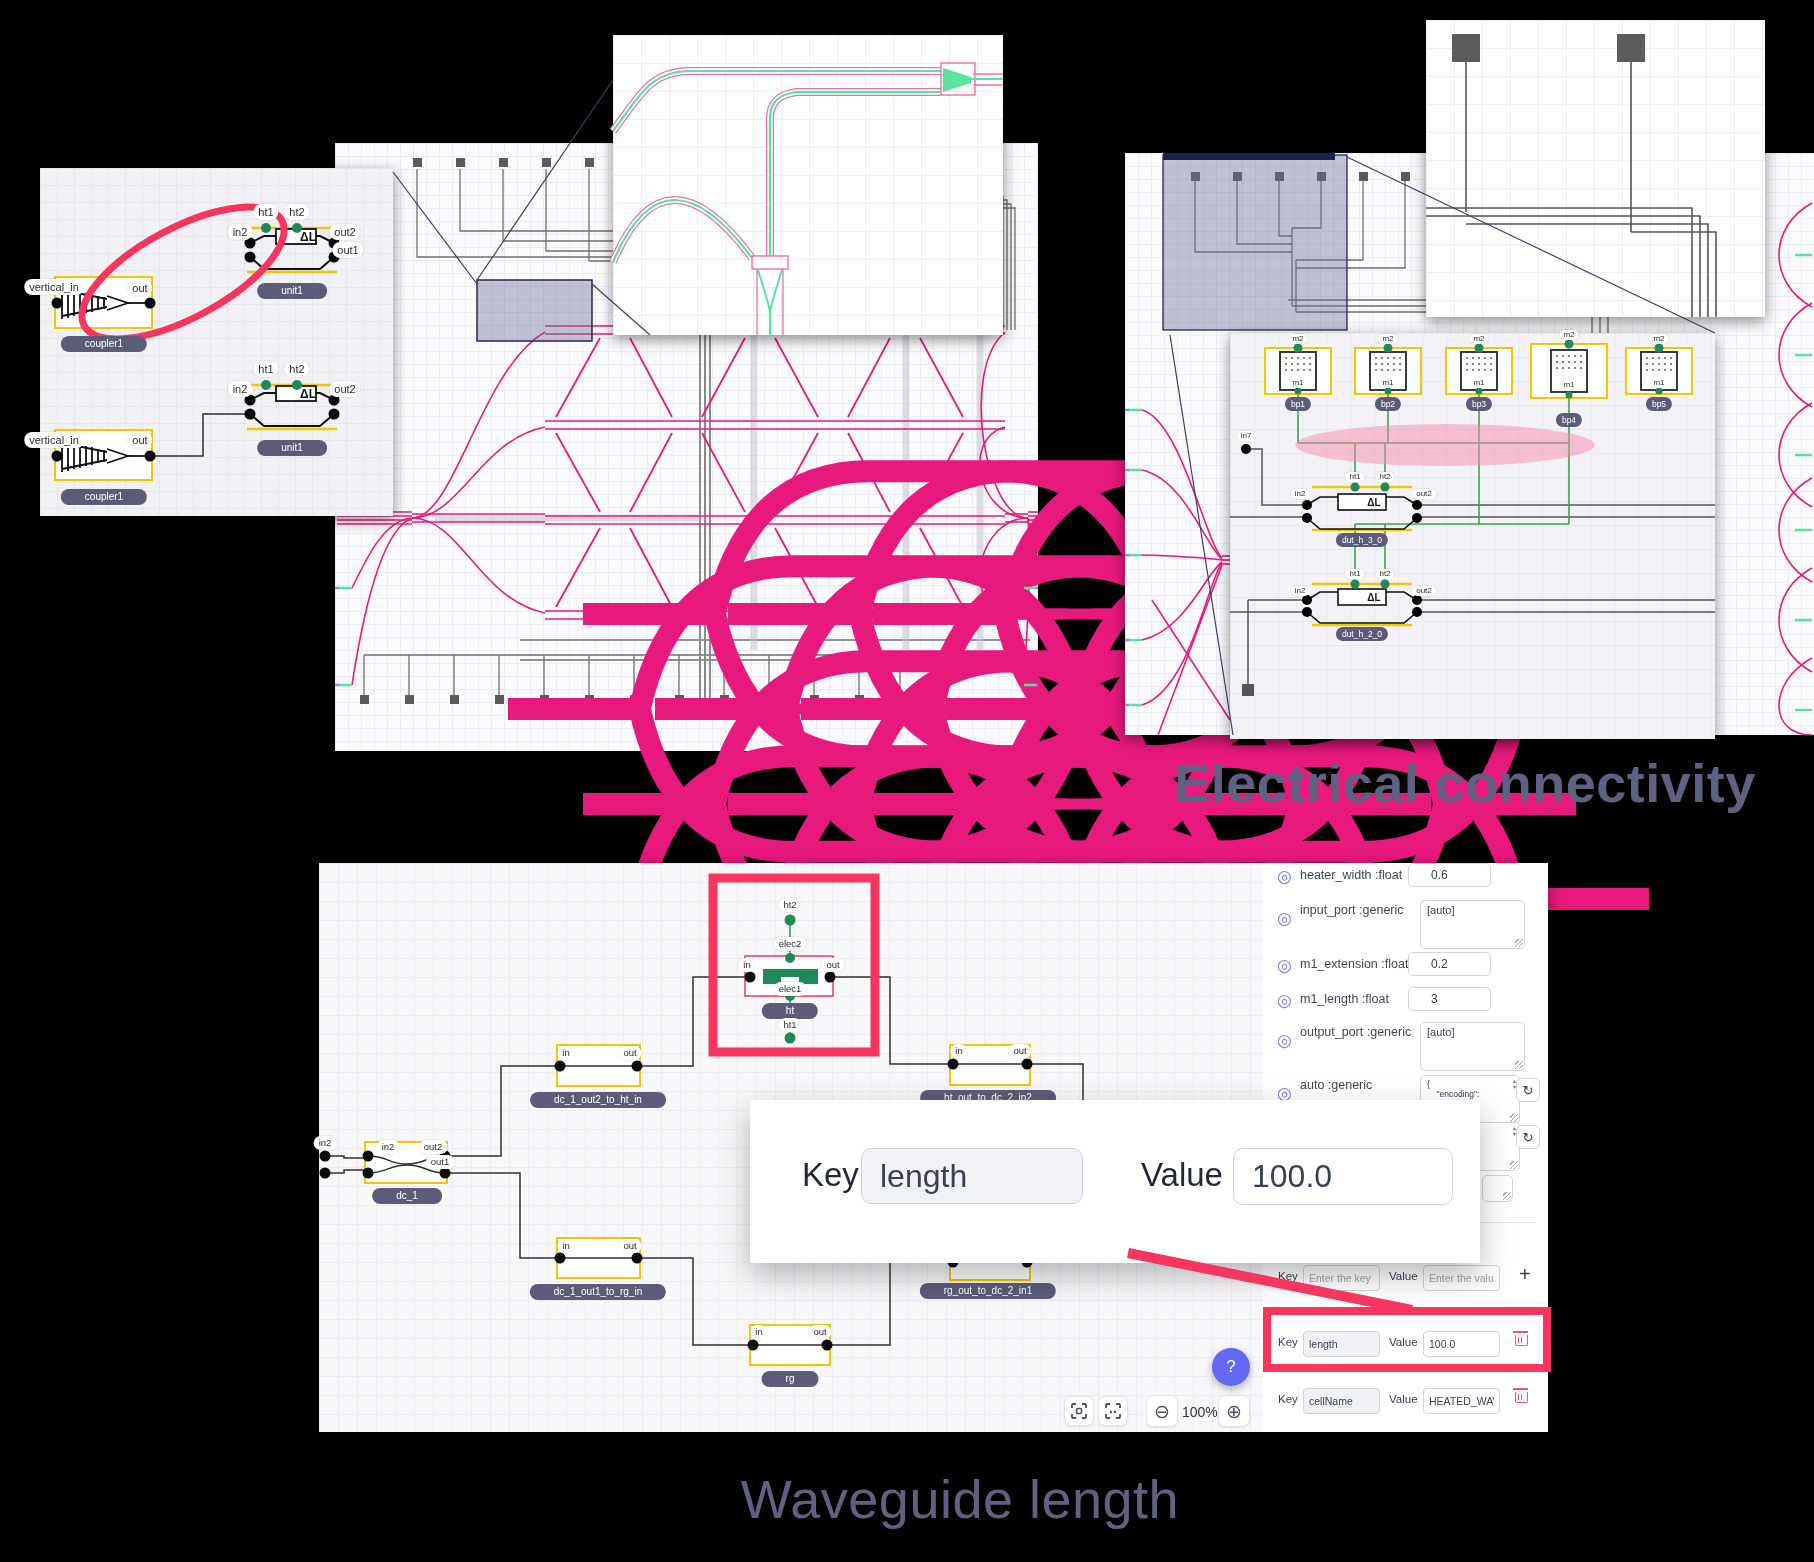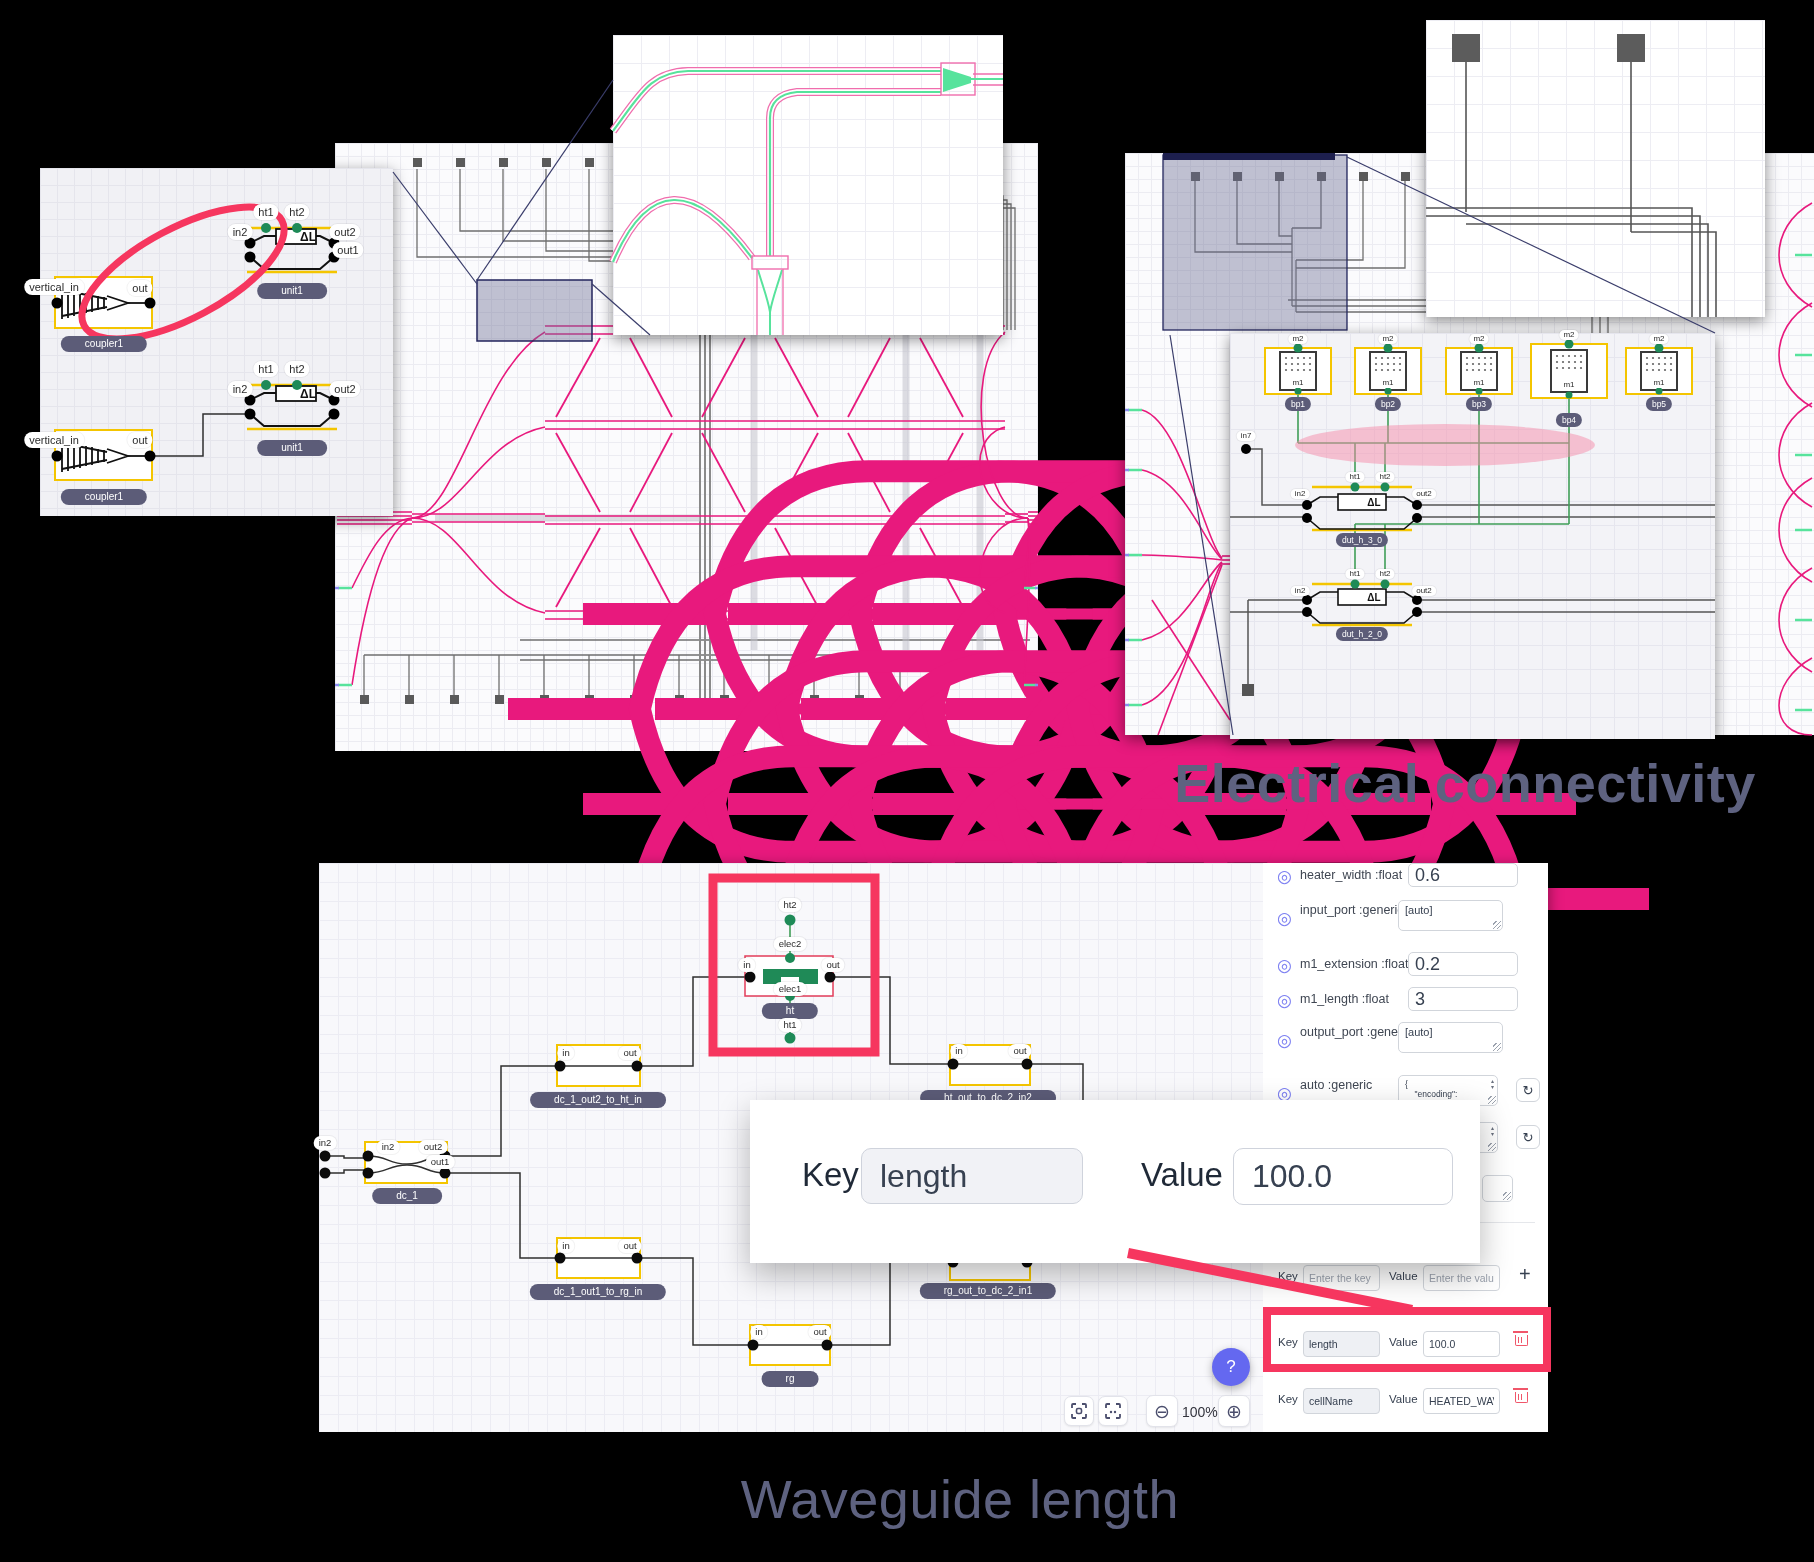--- a/index.html
+++ b/index.html
@@ -44,24 +44,24 @@
   .dl.sm{font-size:10px;}
   
   #callout{position:absolute;left:750px;top:1100px;width:730px;height:163px;background:#fff;
            box-shadow:0 12px 30px rgba(0,0,0,.28);z-index:6;}
   #callout .lbl{position:absolute;font-size:33px;color:#1f2937;}
   #callout .box{position:absolute;border:1.5px solid #cfd3dc;border-radius:10px;font-size:32px;color:#374151;
                 display:flex;align-items:center;padding-left:18px;box-sizing:border-box;}
   #props{position:absolute;left:1263px;top:863px;width:285px;height:569px;background:#fff;z-index:5;}
   #props .eye{position:absolute;left:14px;font-size:17px;color:#7d80f2;}
   #props .plabel{position:absolute;left:37px;font-size:12.5px;color:#3f4652;white-space:nowrap;}
-  #props .pinput{position:absolute;left:145px;width:110px;height:24px;border:1px solid #d1d5db;border-radius:5px;
-                 font-size:18px;color:#374151;padding:0 6px;box-sizing:border-box;background:#fff;
+  #props .pinput{position:absolute;left:145px;width:83px;height:24px;border:1px solid #d1d5db;border-radius:5px;
+                 font-size:12px;color:#374151;padding:0 22px;box-sizing:border-box;background:#fff;
                  font-family:"Liberation Sans","DejaVu Sans",sans-serif;}
-  #props .parea{position:absolute;left:135px;width:105px;height:31px;border:1px solid #d1d5db;border-radius:5px;
+  #props .parea{position:absolute;left:157px;width:105px;height:49px;border:1px solid #d1d5db;border-radius:5px;
                 font-size:11px;color:#374151;padding:3px 6px;box-sizing:border-box;background:#fff;overflow:hidden;}
   #props .rsz{position:absolute;right:1px;bottom:1px;width:8px;height:8px;
               background:repeating-linear-gradient(135deg,transparent 0 2px,#9ca3af 2px 3px);}
   #props .json{white-space:pre;font-size:8.5px;line-height:10px;}
   #props .spin{position:absolute;right:3px;top:2px;display:flex;flex-direction:column;font-size:6px;color:#6b7280;line-height:6px;}
   #props .refresh{position:absolute;width:22px;height:22px;border:1px solid #d1d5db;border-radius:6px;background:#fff;
                   font-size:13px;color:#374151;display:flex;align-items:center;justify-content:center;}
   #props .divider{position:absolute;left:10px;width:262px;border-top:1px solid #e5e7eb;}
   #props .kvlbl{position:absolute;font-size:11.5px;color:#374151;}
   #props .kvin{position:absolute;width:77px;height:21px;border:1px solid #d1d5db;border-radius:4px;font-size:10.5px;

